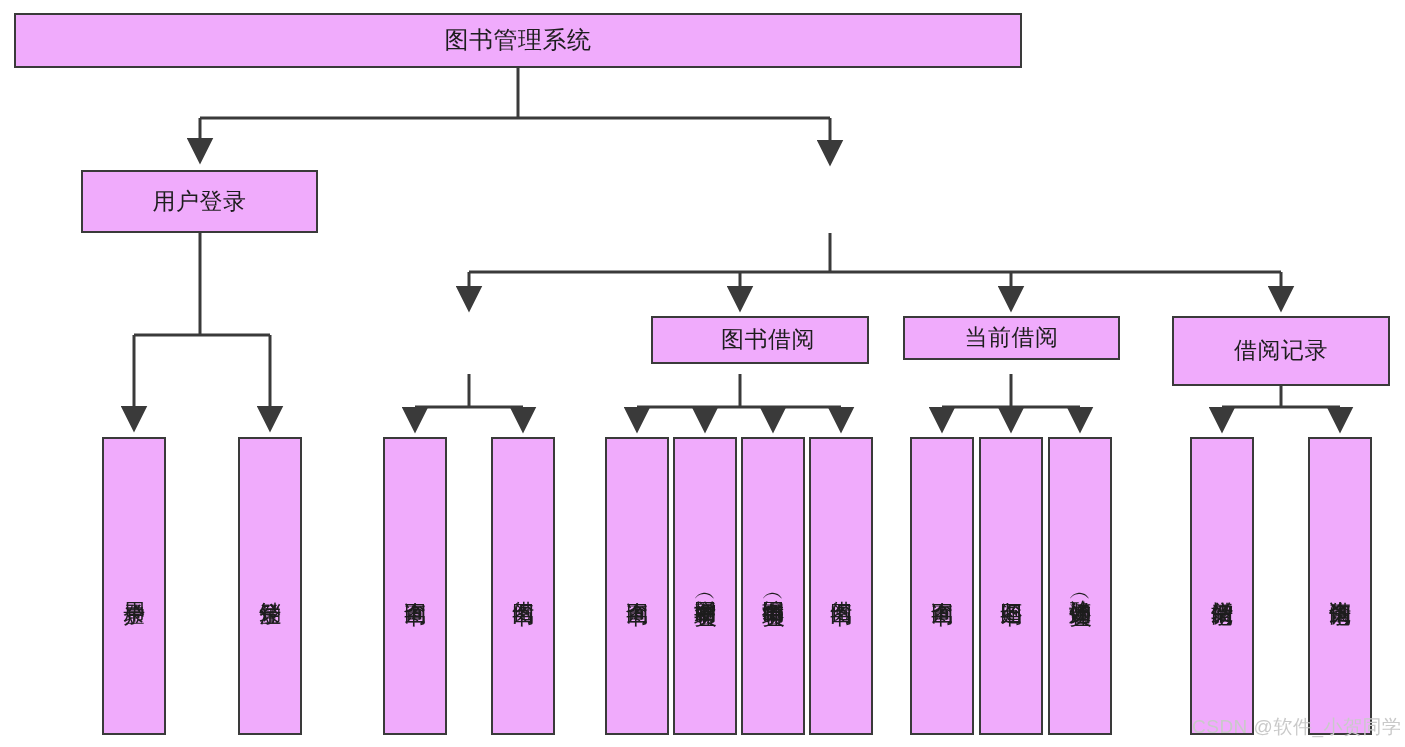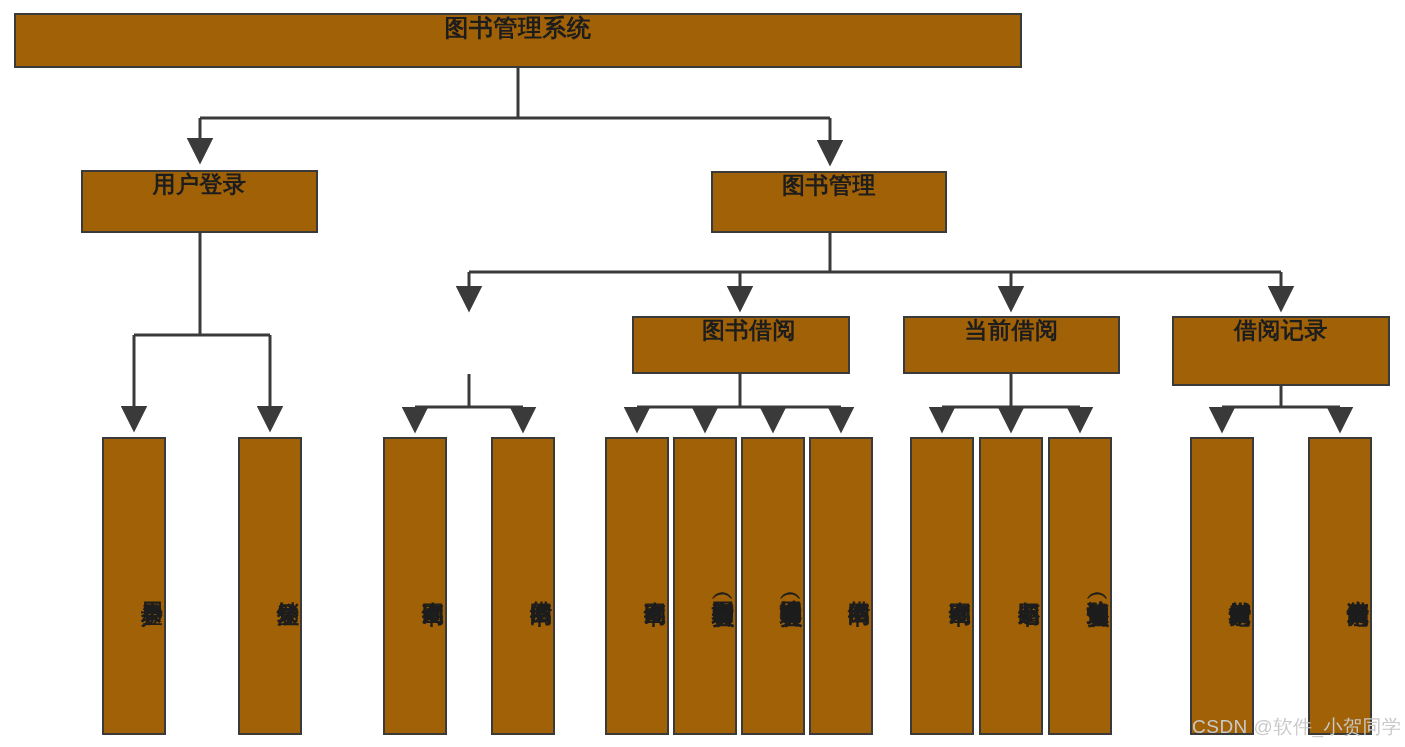--- a/index.html
+++ b/index.html
@@ -22,26 +22,26 @@
     position: absolute;
     left: 0;
     top: 0;
     width: 1405px;
     height: 747px;
     pointer-events: none;
   }
   .node {
     position: absolute;
     box-sizing: border-box;
-    background: #a16207;
+    background: #f0abfc;
     border: 2.5px solid #3a3a3a;
     display: flex;
+    align-items: center;
     justify-content: center;
     color: #1d1d1d;
-    font-weight: bold;
   }
   .node.horiz {
     font-size: 23px;
     letter-spacing: 0.5px;
     line-height: 1.1;
     text-align: center;
   }
   .node.root {
     font-size: 24px;
   }
@@ -127,28 +127,25 @@
     </g>
   </svg>
 
   <div class="node horiz root" style="left:14px; top:13px; width:1008px; height:55px;">
     <span>图书管理系统</span>
   </div>
 
   <div class="node horiz" style="left:81px; top:170px; width:237px; height:63px;">
     <span>用户登录</span>
   </div>
-  <div class="node horiz" style="left:711px; top:171px; width:236px; height:62px;">
-    <span>图书管理</span>
-  </div>
 
-  <div class="node horiz" style="left:632px; top:316px; width:218px; height:58px;padding-left:16px;">
+  <div class="node horiz" style="left:651px; top:316px; width:218px; height:48px;padding-left:16px;">
     <span>图书借阅</span>
   </div>
-  <div class="node horiz" style="left:903px; top:316px; width:217px; height:58px;">
+  <div class="node horiz" style="left:903px; top:316px; width:217px; height:44px;">
     <span>当前借阅</span>
   </div>
   <div class="node horiz" style="left:1172px; top:316px; width:218px; height:70px;">
     <span>借阅记录</span>
   </div>
 
   <div class="node vert" style="left:102px; top:437px; width:64px; height:298px;">
     <span class="vtext">用户登录</span>
   </div>
   <div class="node vert" style="left:238px; top:437px; width:64px; height:298px;">

